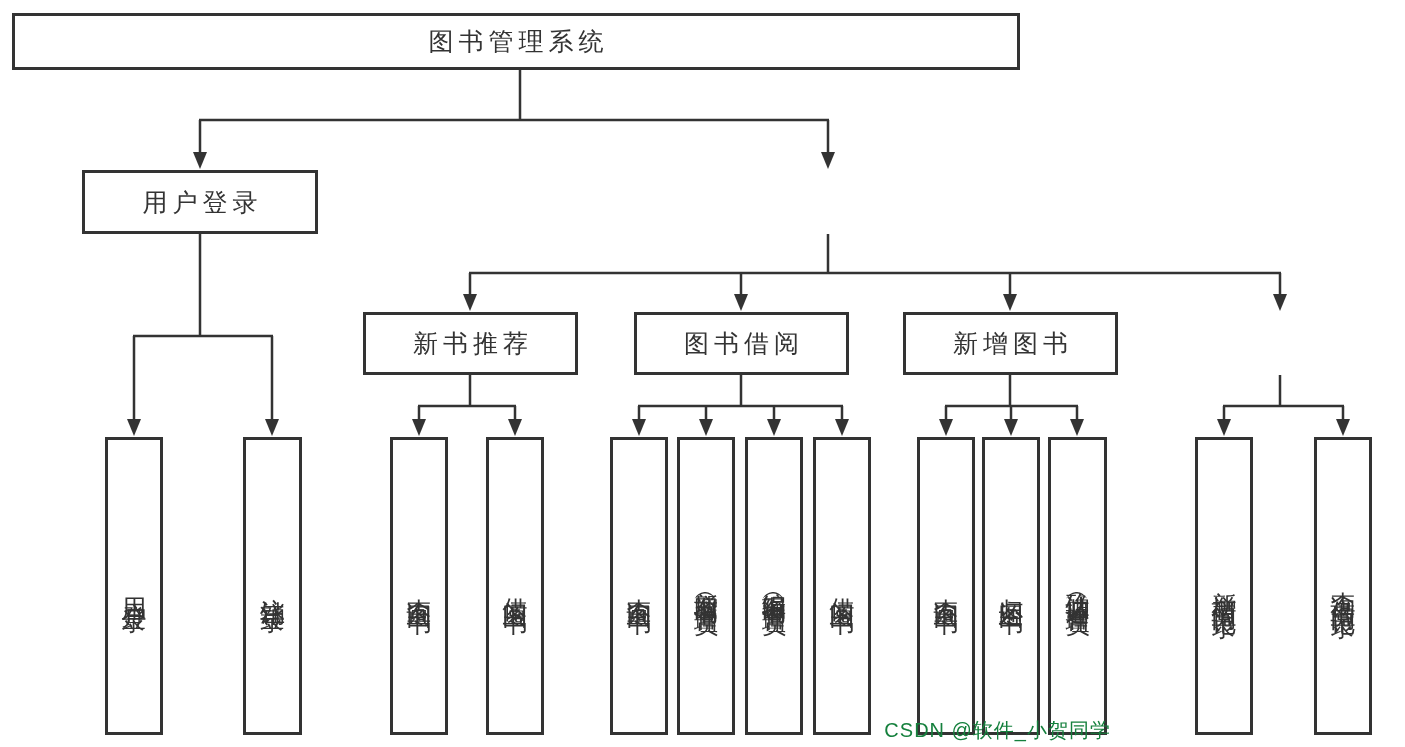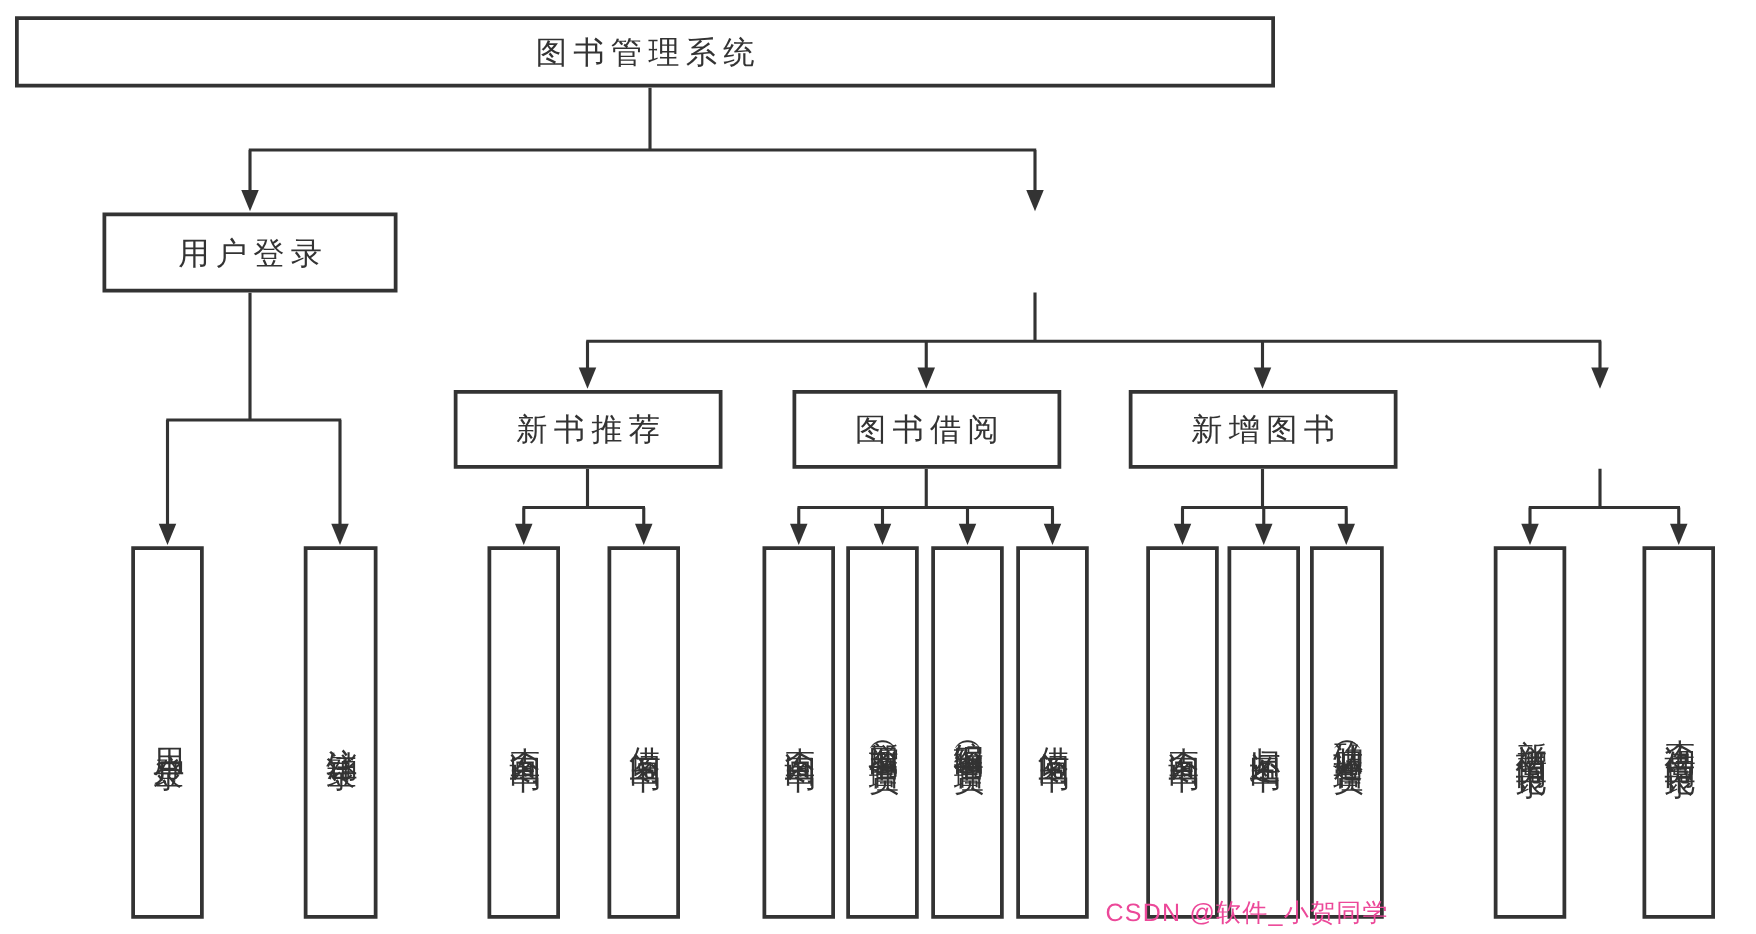--- a/index.html
+++ b/index.html
@@ -21,21 +21,21 @@
     white-space:nowrap;color:#333333;
   }
   .vnode{top:437px;height:298px;}
   .vnode span{
     writing-mode:vertical-rl;text-orientation:mixed;
     font-size:25px;letter-spacing:4px;line-height:1;
     color:#333333;
   }
   .watermark{
     position:absolute;right:7px;bottom:3px;
-    font-size:20px;letter-spacing:1px;color:#ec4899;
+    font-size:20px;letter-spacing:1px;color:#15803d;
     white-space:nowrap;
   }
 </style>
 </head>
 <body>
 
 <div id="canvas">
 
   <svg class="connectors" viewBox="0 0 1405 747" xmlns="http://www.w3.org/2000/svg" aria-hidden="true">
     <path fill="none" stroke="#333333" stroke-width="2.5" d="

